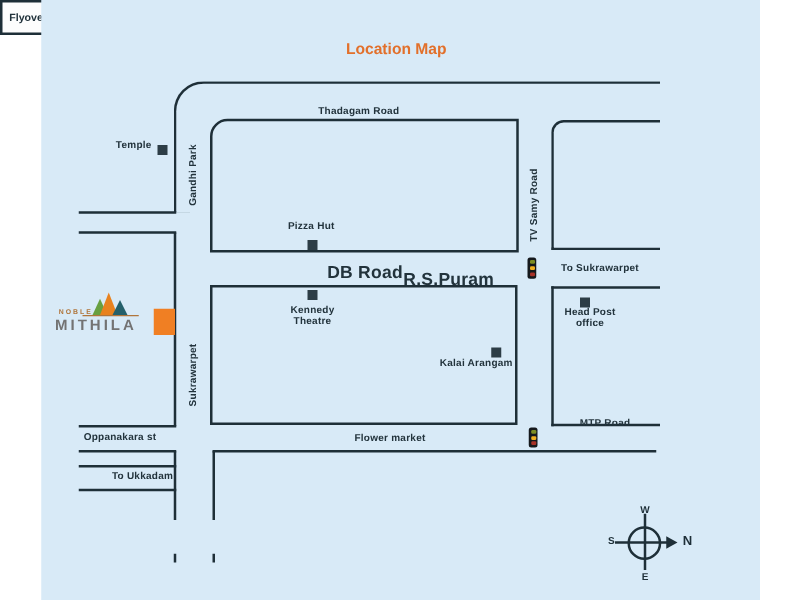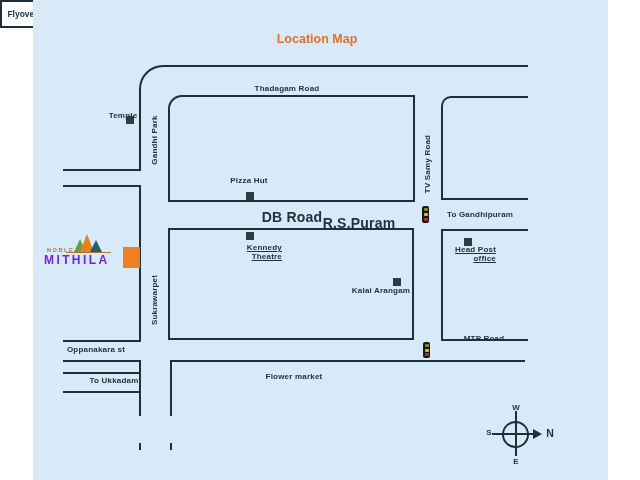--- a/index.html
+++ b/index.html
@@ -6,21 +6,21 @@
   #stage{position:relative;width:640px;height:480px;background:#ffffff;overflow:hidden;
          font-family:"Liberation Sans",sans-serif;color:#1e2f38;}
   .abs{position:absolute;}
   #map-bg{left:33px;top:0;width:575px;height:480px;background:#d8eaf7;}
   .hline{position:absolute;height:2px;background:#1e2f38;}
   .vline{position:absolute;width:2px;background:#1e2f38;}
   .block{position:absolute;border:2px solid #1e2f38;box-sizing:border-box;}
   .block.open-right{border-right:none;}
   .lbl{position:absolute;font-size:8px;font-weight:700;color:#22333c;white-space:nowrap;
        transform:translateX(-50%);letter-spacing:.2px;}
-  .lbl.wrap{white-space:normal;text-align:right;line-height:1.18;text-decoration:underline;}
+  .lbl.wrap{white-space:normal;text-align:center;line-height:1.18;}
   .lbl.vert{transform:translate(-50%,-50%) rotate(-90deg);transform-origin:center;}
   .lbl.big{font-size:14px;}
   .marker{position:absolute;width:8px;height:8px;background:#2c3d46;}
   .signal{position:absolute;width:7px;background:#15191c;border-radius:2px;
           display:flex;flex-direction:column;align-items:center;justify-content:space-evenly;}
   .signal i{display:block;width:4px;height:3px;border-radius:1px;}
   .sig-g{background:#7d8d22;} .sig-a{background:#f0b01f;} .sig-r{background:#a83228;}
   #title{left:317px;top:32px;font-size:12.5px;font-weight:700;color:#e2702b;
          transform:translateX(-50%);position:absolute;white-space:nowrap;}
   
@@ -33,21 +33,21 @@
   #compass-circle{position:absolute;left:502px;top:421px;width:27px;height:27px;
                   border:2px solid #1e2f38;border-radius:50%;box-sizing:border-box;background:transparent;}
   #compass-arrow{position:absolute;left:533px;top:429px;width:0;height:0;
                  border-left:9px solid #1e2f38;border-top:5px solid transparent;
                  border-bottom:5px solid transparent;}
   
   #logo-noble{position:absolute;left:47px;top:247px;font-size:5.5px;letter-spacing:1.6px;
               color:#b0763c;font-weight:700;}
   #logo-rule{position:absolute;left:66px;top:252px;width:45px;height:1px;background:#b0763c;}
   #logo-name{position:absolute;left:44px;top:253px;font-size:12px;font-weight:700;
-             letter-spacing:2.4px;color:#6d28d9;}
+             letter-spacing:2.4px;color:#737373;}
   .tree{position:absolute;width:0;height:0;}
   #tree-green{left:74px;top:239px;border-left:6px solid transparent;border-right:6px solid transparent;border-bottom:13px solid #67a041;}
   #tree-orange{left:80px;top:234px;border-left:7px solid transparent;border-right:7px solid transparent;border-bottom:18px solid #e8821f;}
   #tree-teal{left:90px;top:240px;border-left:6px solid transparent;border-right:6px solid transparent;border-bottom:12px solid #24606b;}
   #site-marker{position:absolute;left:123px;top:247px;width:17px;height:21px;background:#f07f23;}
 </style>
 </head>
 <body>
 
 <div id="stage">
@@ -92,28 +92,28 @@
   <div class="marker" style="left:246px;top:192px;"></div>
   <div class="marker" style="left:246px;top:232px;"></div>
   <div class="marker" style="left:393px;top:278px;"></div>
   <div class="marker" style="left:464px;top:238px;"></div>
 
   <div class="lbl" style="left:287px;top:84px;">Thadagam Road</div>
   <div class="lbl vert" style="left:154px;top:140px;">Gandhi Park</div>
   <div class="lbl big" style="left:292px;top:209px;">DB Road</div>
   <div class="lbl big" style="left:359px;top:215px;">R.S.Puram</div>
   <div class="lbl vert" style="left:427px;top:164px;">TV Samy Road</div>
-  <div class="lbl" style="left:480px;top:210px;">To Gandhipuram</div>
+  <div class="lbl" style="left:480px;top:210px;">To Sukrawarpet</div>
   <div class="lbl vert" style="left:154px;top:300px;">Sukrawarpet</div>
   <div class="lbl" style="left:96px;top:345px;">Oppanakara st</div>
-  <div class="lbl" style="left:294px;top:346px;margin-top:26px;">Flower market</div>
+  <div class="lbl" style="left:312px;top:346px;">Flower market</div>
   <div class="lbl" style="left:484px;top:334px;">MTP Road</div>
   <div class="lbl" style="left:114px;top:376px;">To Ukkadam</div>
 
-  <div class="lbl" style="left:123px;top:111px;text-align:center;">Temple</div>
+  <div class="lbl" style="left:107px;top:111px;text-align:center;">Temple</div>
   <div class="lbl" style="left:249px;top:176px;">Pizza Hut</div>
   <div class="lbl wrap" style="left:250px;top:243px;width:64px;">Kennedy Theatre</div>
   <div class="lbl" style="left:381px;top:286px;">Kalai Arangam</div>
   <div class="lbl wrap" style="left:472px;top:245px;width:48px;">Head Post office</div>
 
   <div id="flyover-box">
     <span>Flyover</span>
   </div>
 
   <div>

